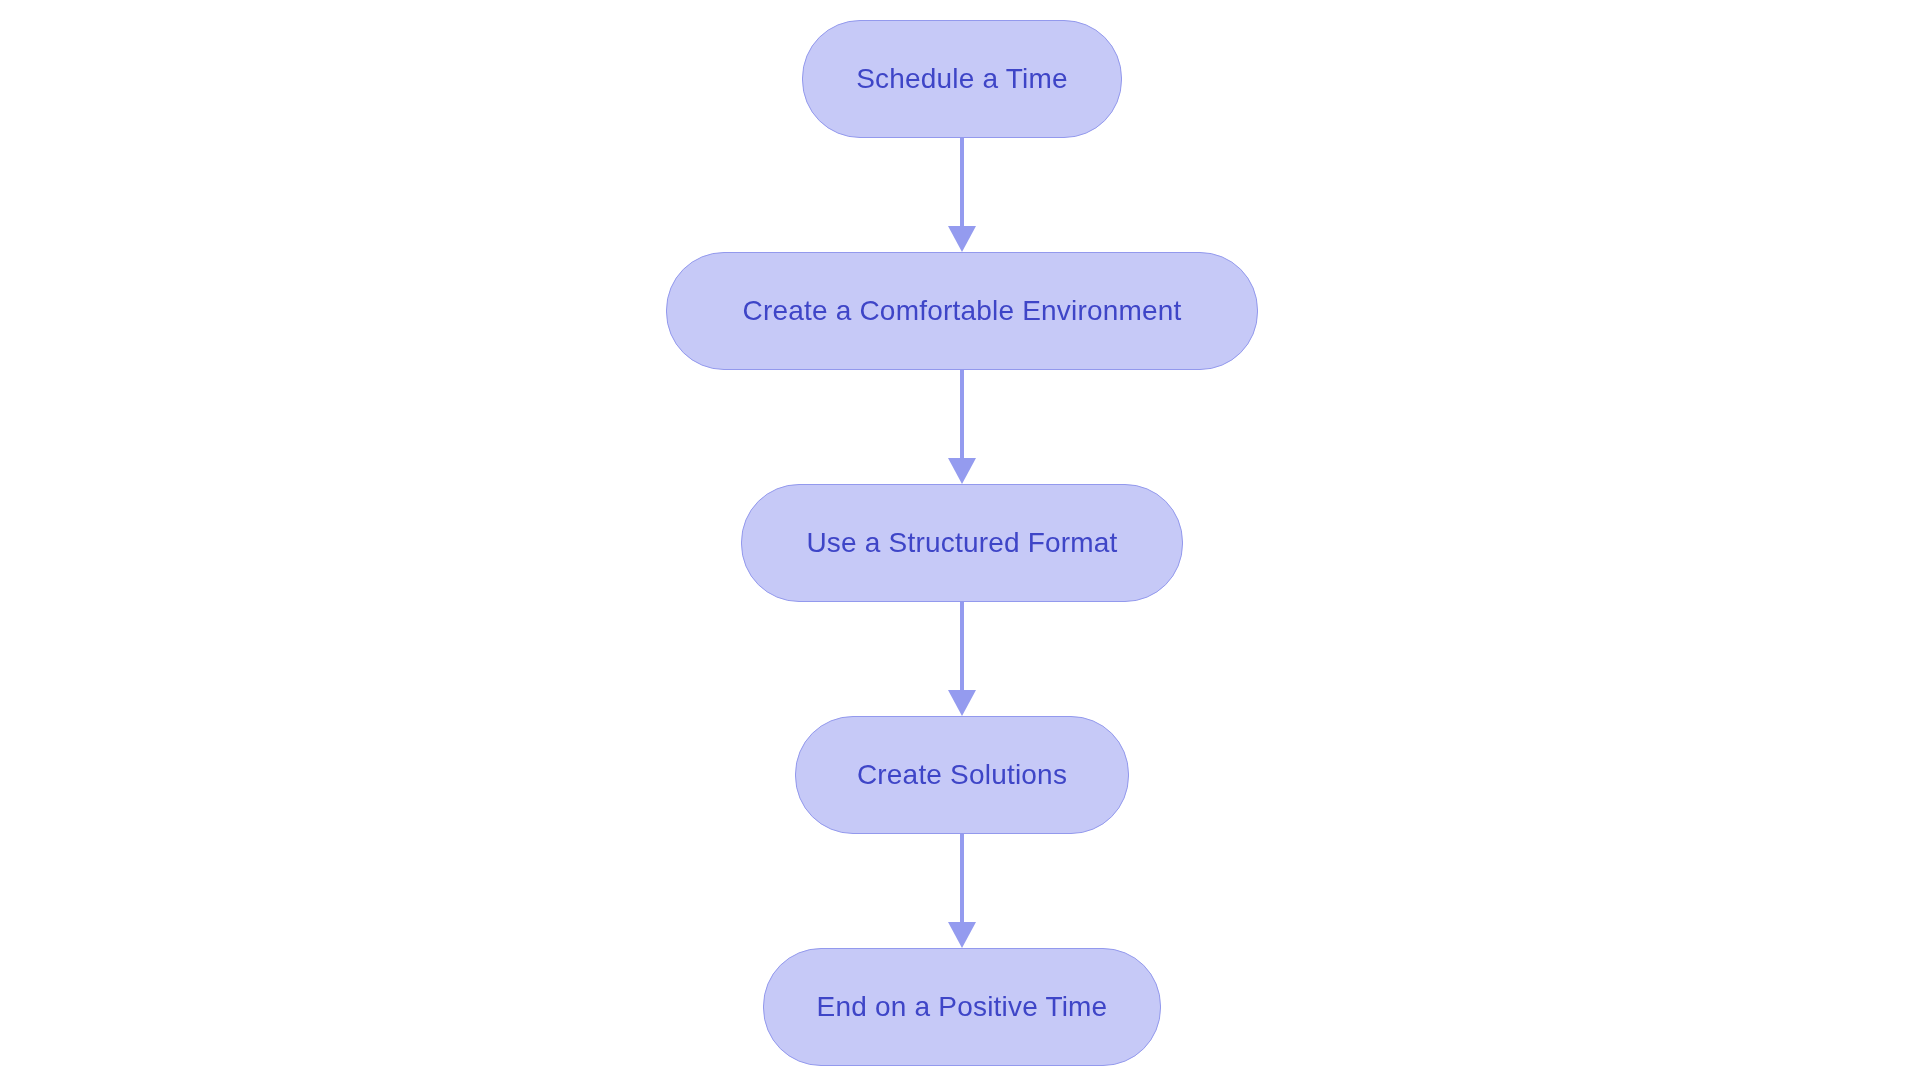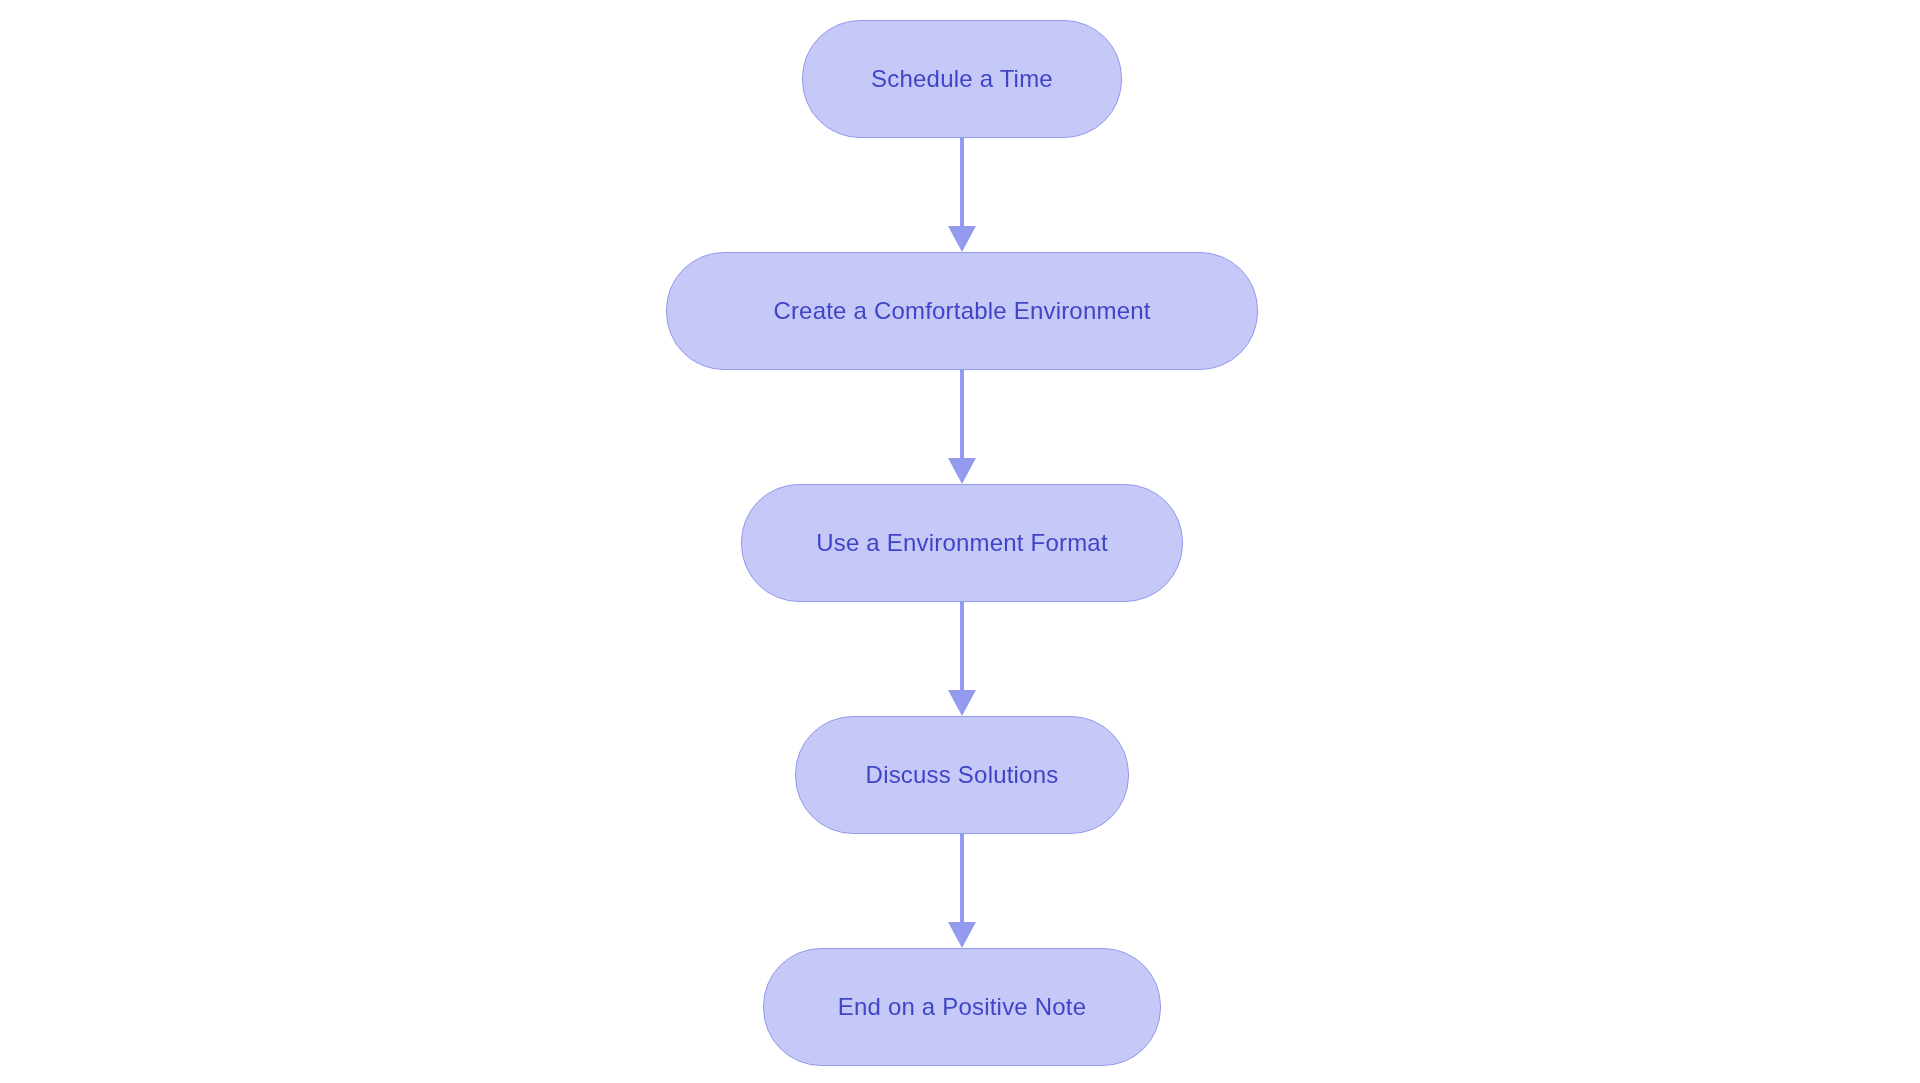--- a/index.html
+++ b/index.html
@@ -32,21 +32,21 @@
   .node {
     box-sizing: border-box;
     height: 118px;
     border-radius: 58px;
     background: var(--color-node-fill, #c6c9f7);
     border: 1.5px solid var(--color-node-border, #9399ed);
     color: var(--color-node-text, #3e45c7);
     display: flex;
     align-items: center;
     justify-content: center;
-    font-size: 24px;
+    font-size: 28px;
     font-weight: 400;
     letter-spacing: 0.2px;
     white-space: nowrap;
     text-align: center;
   }
 
   .n1 { width: 320px; }
   .n2 { width: 592px; align-items: center; }
   .n3 { width: 442px; }
   .n4 { width: 334px; }
@@ -92,35 +92,35 @@
     <div class="node n2">
       <span>Create a Comfortable Environment</span>
     </div>
 
     <div class="arrow">
       <div class="arrow-line"></div>
       <div class="arrow-head"></div>
     </div>
 
     <div class="node n3">
-      <span>Use a Environment Format</span>
+      <span>Use a Structured Format</span>
     </div>
 
     <div class="arrow">
       <div class="arrow-line"></div>
       <div class="arrow-head"></div>
     </div>
 
     <div class="node n4">
-      <span>Discuss Solutions</span>
+      <span>Create Solutions</span>
     </div>
 
     <div class="arrow">
       <div class="arrow-line"></div>
       <div class="arrow-head"></div>
     </div>
 
     <div class="node n5">
-      <span>End on a Positive Note</span>
+      <span>End on a Positive Time</span>
     </div>
 
   </div>
 </div>
 
 </body></html>

